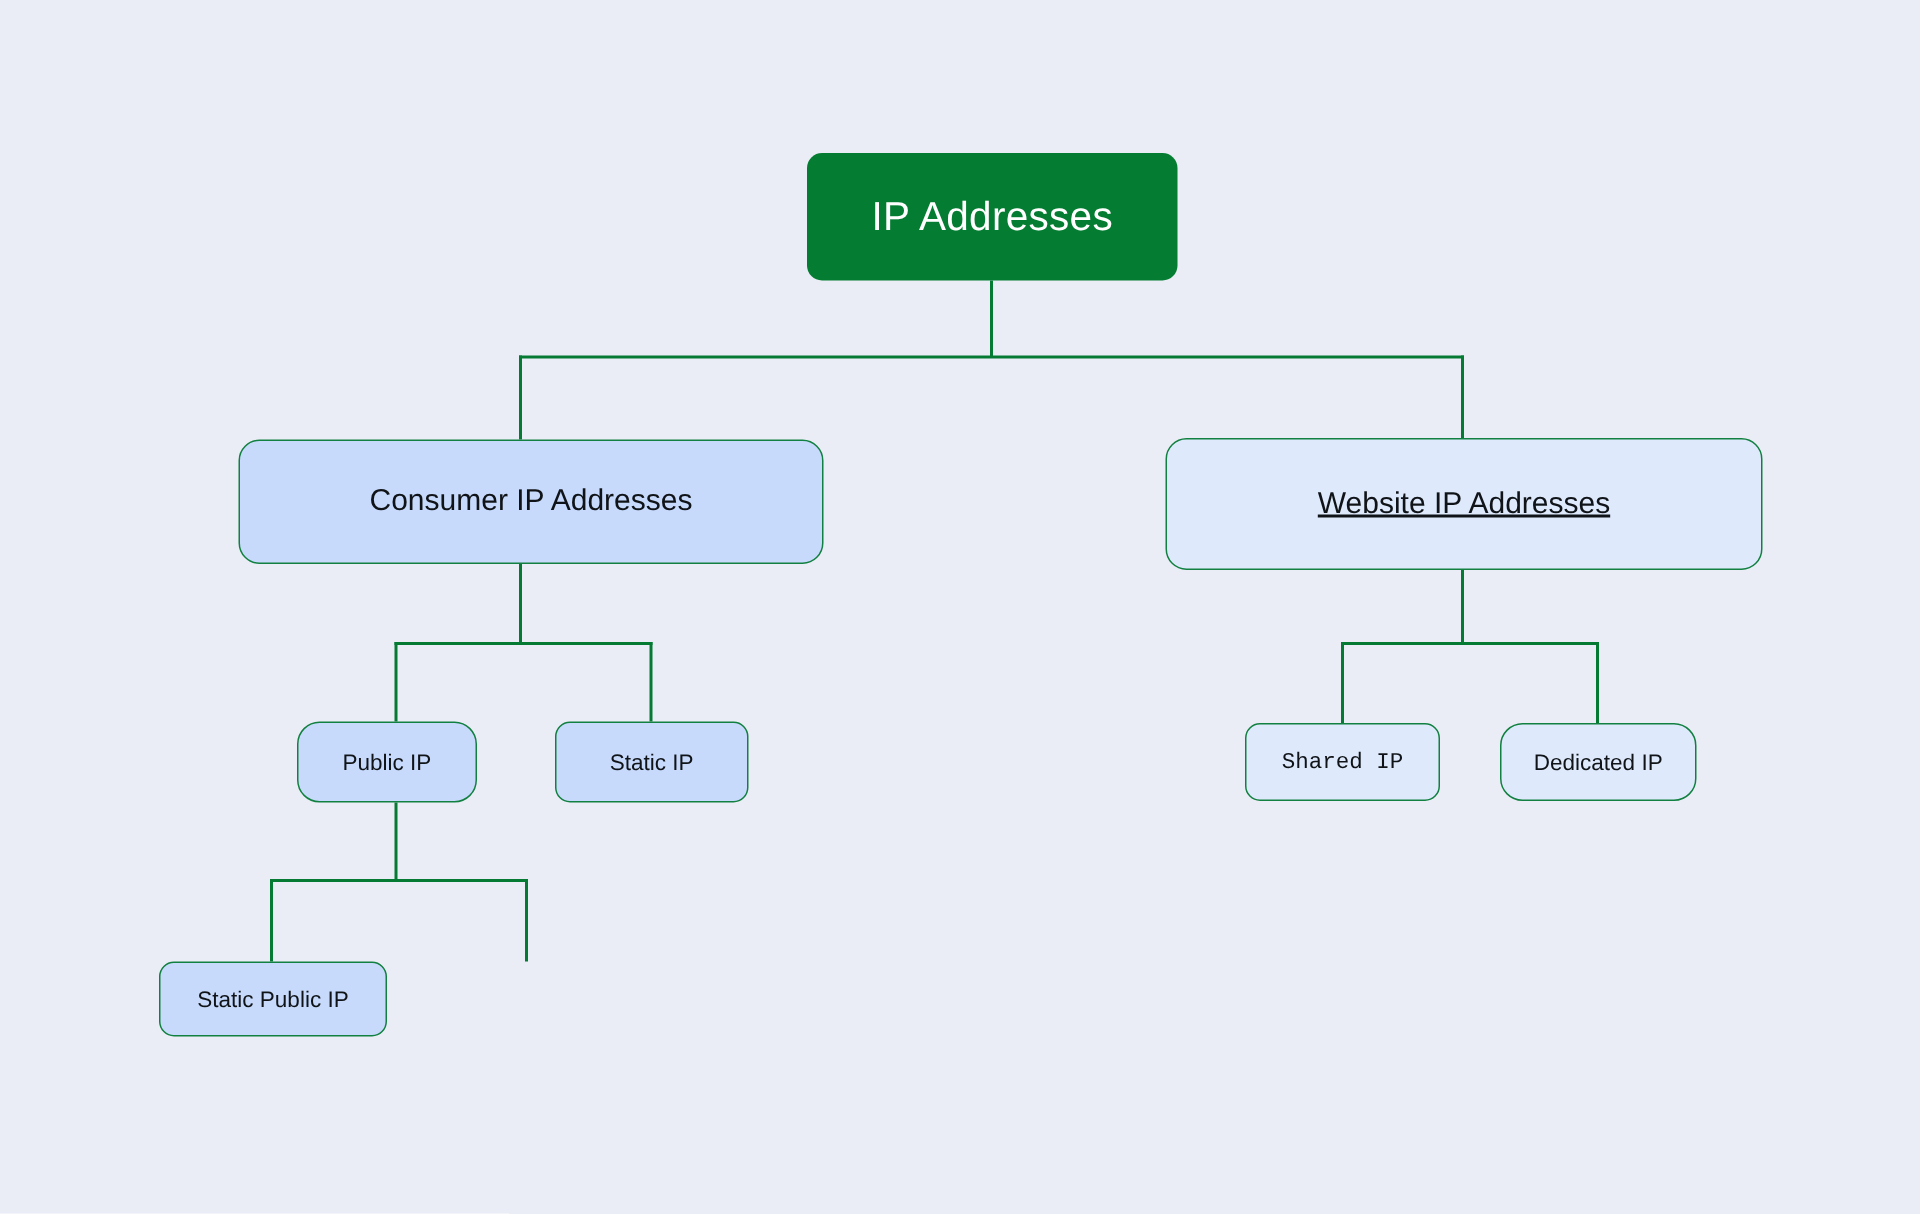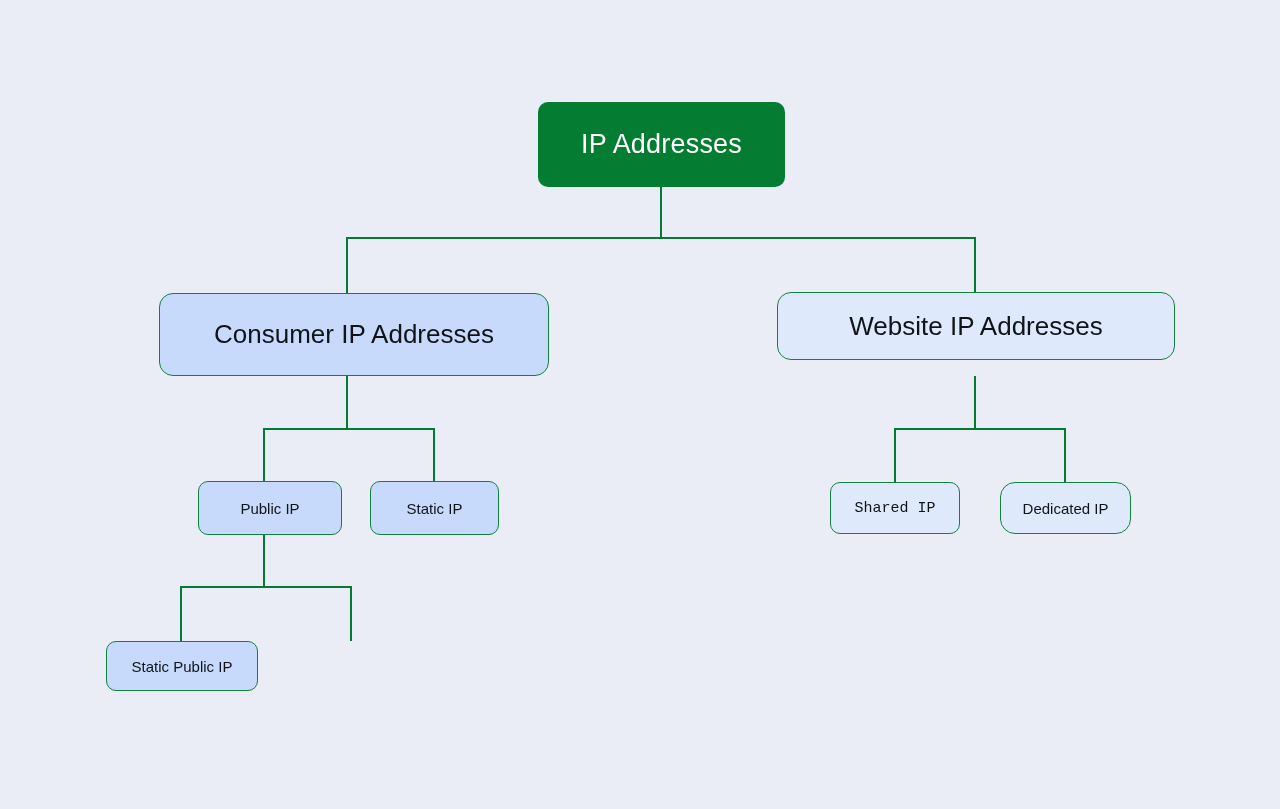--- a/index.html
+++ b/index.html
@@ -36,39 +36,39 @@
     cursor: default;
   }
   .node-root {
     background: #047D32;
     color: #FFFFFF;
     font-size: 27px;
     border-radius: 16px;
     letter-spacing: 0.2px;
   }
   .node-l1 {
-    font-size: 26px;
+    font-size: 20px;
     border: 1.5px solid #128040;
     border-radius: 14px;
   }
   .node-leaf {
     font-size: 15px;
     border: 1.5px solid #128040;
     border-radius: 10px;
   }
   .fill-a { background: #C7DAFB; }
   .fill-b { background: #DEEAFC; }
 
   
   #node-root      { left: 538px; top: 102px; width: 247px; height: 85px; border-radius: 10px; }
   
   #node-consumer  { left: 159px; top: 293px; width: 390px; height: 83px; }
-  #node-website   { left: 777px; top: 292px; width: 398px; height: 68px; }
+  #node-website   { left: 777px; top: 292px; width: 398px; height: 88px; text-decoration: underline; }
   
-  #node-public    { left: 198px; top: 481px; width: 144px; height: 54px; }
+  #node-public    { left: 198px; top: 481px; width: 120px; height: 54px; border-radius: 15px; }
   #node-private   { left: 370px; top: 481px; width: 129px; height: 54px; }
   #node-shared    { left: 830px; top: 482px; width: 130px; height: 52px; font-family: Liberation Mono, monospace; }
   #node-dedicated { left: 1000px; top: 482px; width: 131px; height: 52px; border-radius: 15px; }
   
   #node-static    { left: 106px; top: 641px; width: 152px; height: 50px; }
   #node-dynamic   { left: 277px; top: 641px; width: 151px; height: 50px; }
 
   
   #c-root-trunk      { left: 660px; top: 187px; height: 51px; }
   #c-l1-bar          { left: 346px; top: 237px; width: 630px; }

